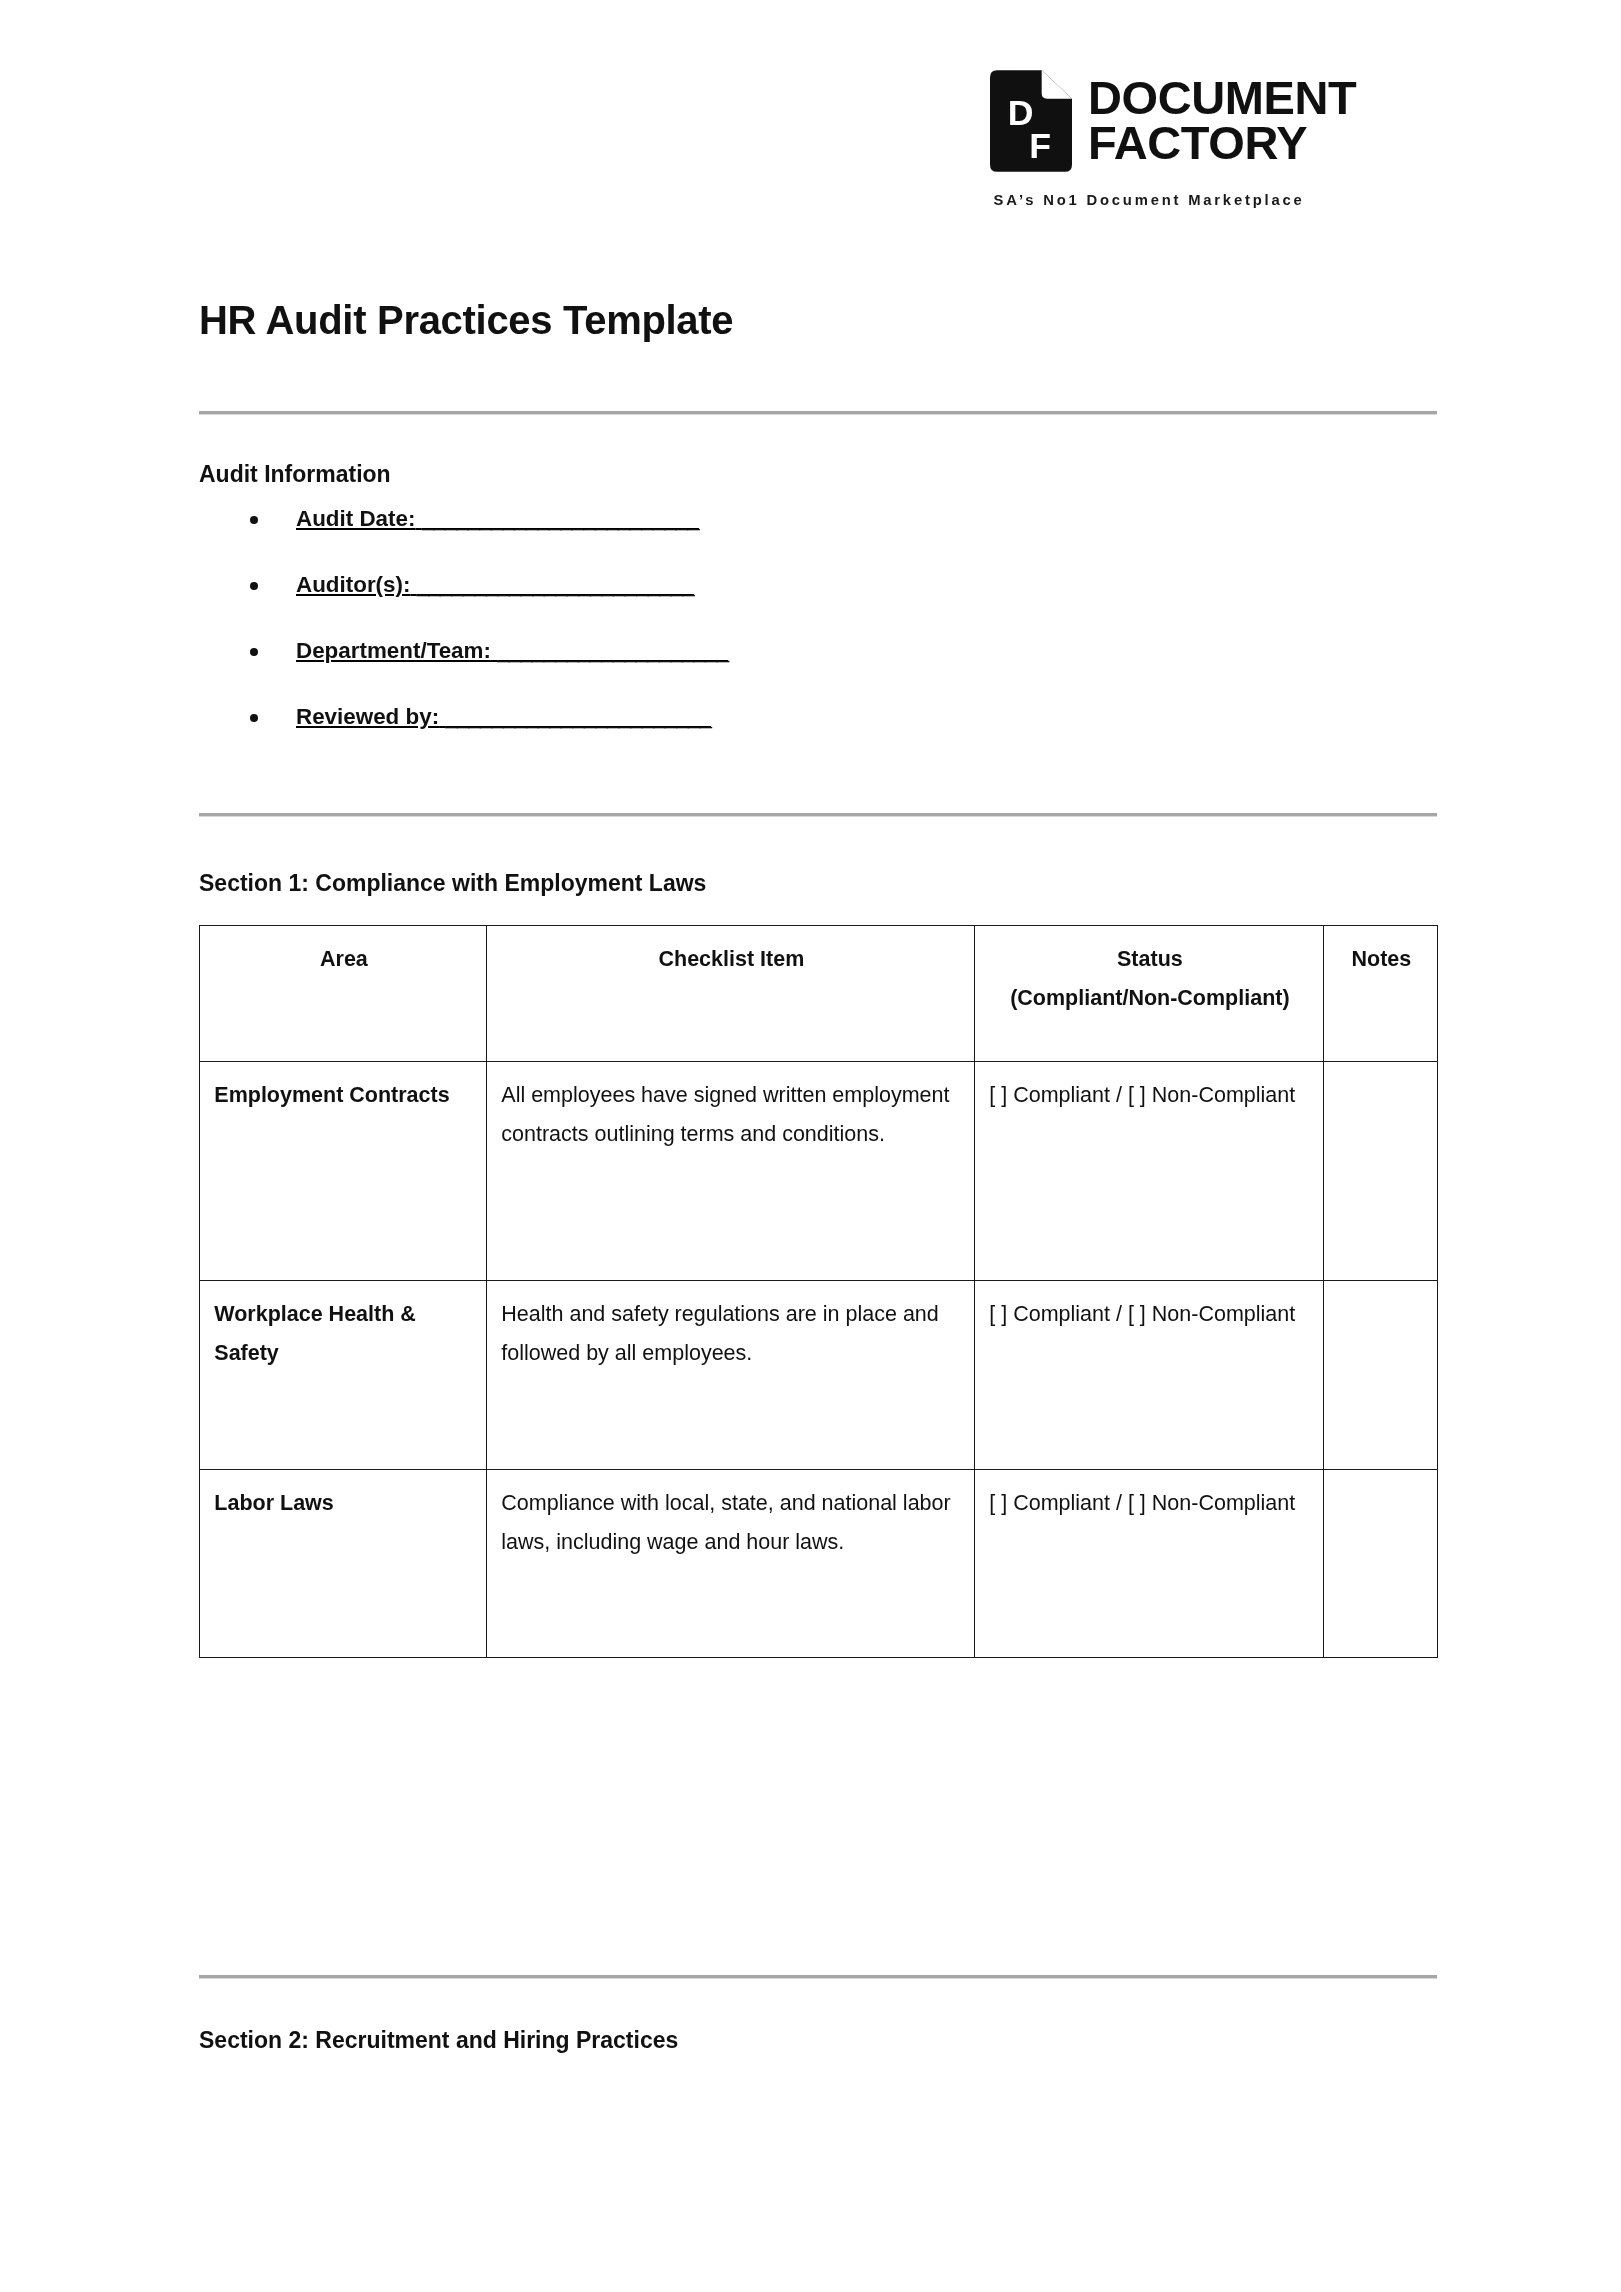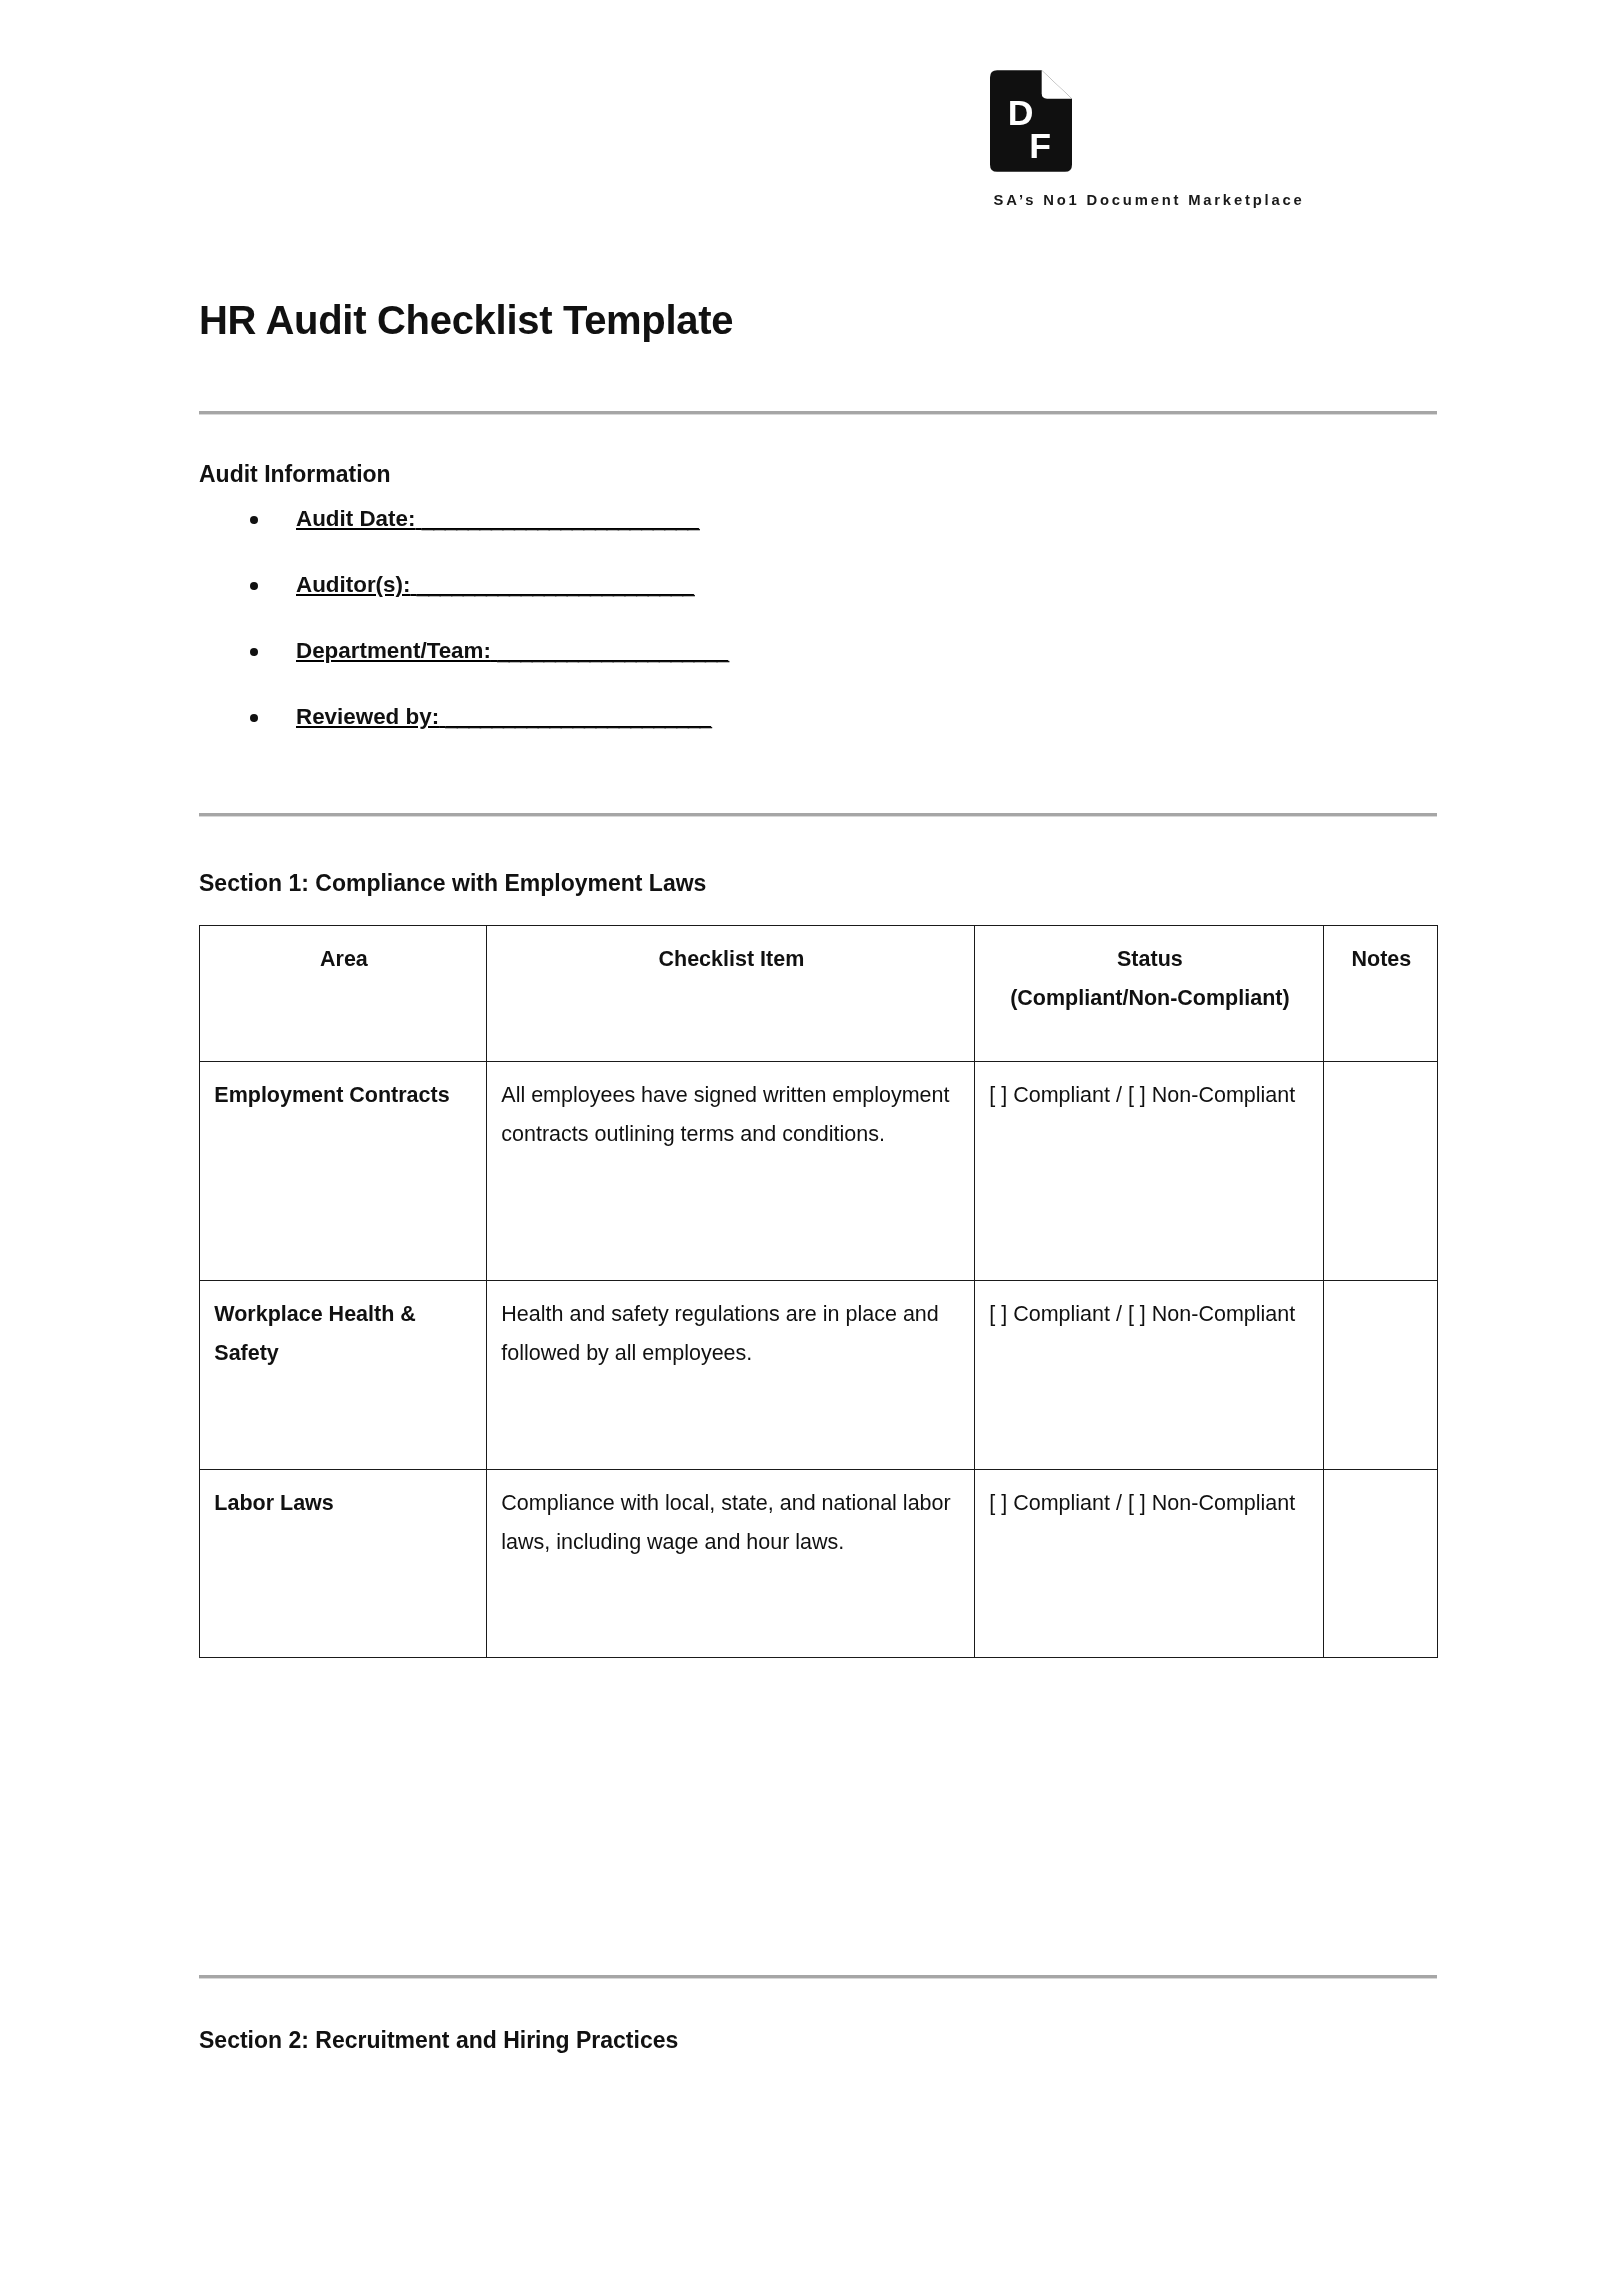--- a/index.html
+++ b/index.html
@@ -183,27 +183,31 @@
   <div class="logo-block">
     <div class="logo-row">
       <div class="logo-mark">
         <svg width="82" height="102" viewBox="0 0 92 114" aria-hidden="true">
           <path d="M8 0 H58 L92 32 V106 Q92 114 84 114 H8 Q0 114 0 106 V8 Q0 0 8 0 Z" fill="#101010"></path>
           <path d="M58 0 L92 32 H64 Q58 32 58 26 Z" fill="#ffffff"></path>
           <text x="20" y="62" font-family="'Liberation Sans', sans-serif" font-size="40" font-weight="700" fill="#ffffff">D</text>
           <text x="44" y="98" font-family="'Liberation Sans', sans-serif" font-size="40" font-weight="700" fill="#ffffff">F</text>
         </svg>
       </div>
+      <div class="logo-words">
+        <span>DOCUMENT</span>
+        <span class="l2">FACTORY</span>
+      </div>
     </div>
     <div class="logo-tagline">SA’s No1 Document Marketplace</div>
   </div>
 
   <div class="content">
 
-    <h1 class="doc-title">HR Audit Checklist Template</h1>
+    <h1 class="doc-title">HR Audit Practices Template</h1>
 
     <div class="rule r1"></div>
 
     <h2 class="subhead audit-info">Audit Information</h2>
 
     <ul class="info-list">
       <li class="info-item">
         <span class="info-bullet"></span>
         <span>Audit Date:</span>
         <span class="blank">________________________</span>

